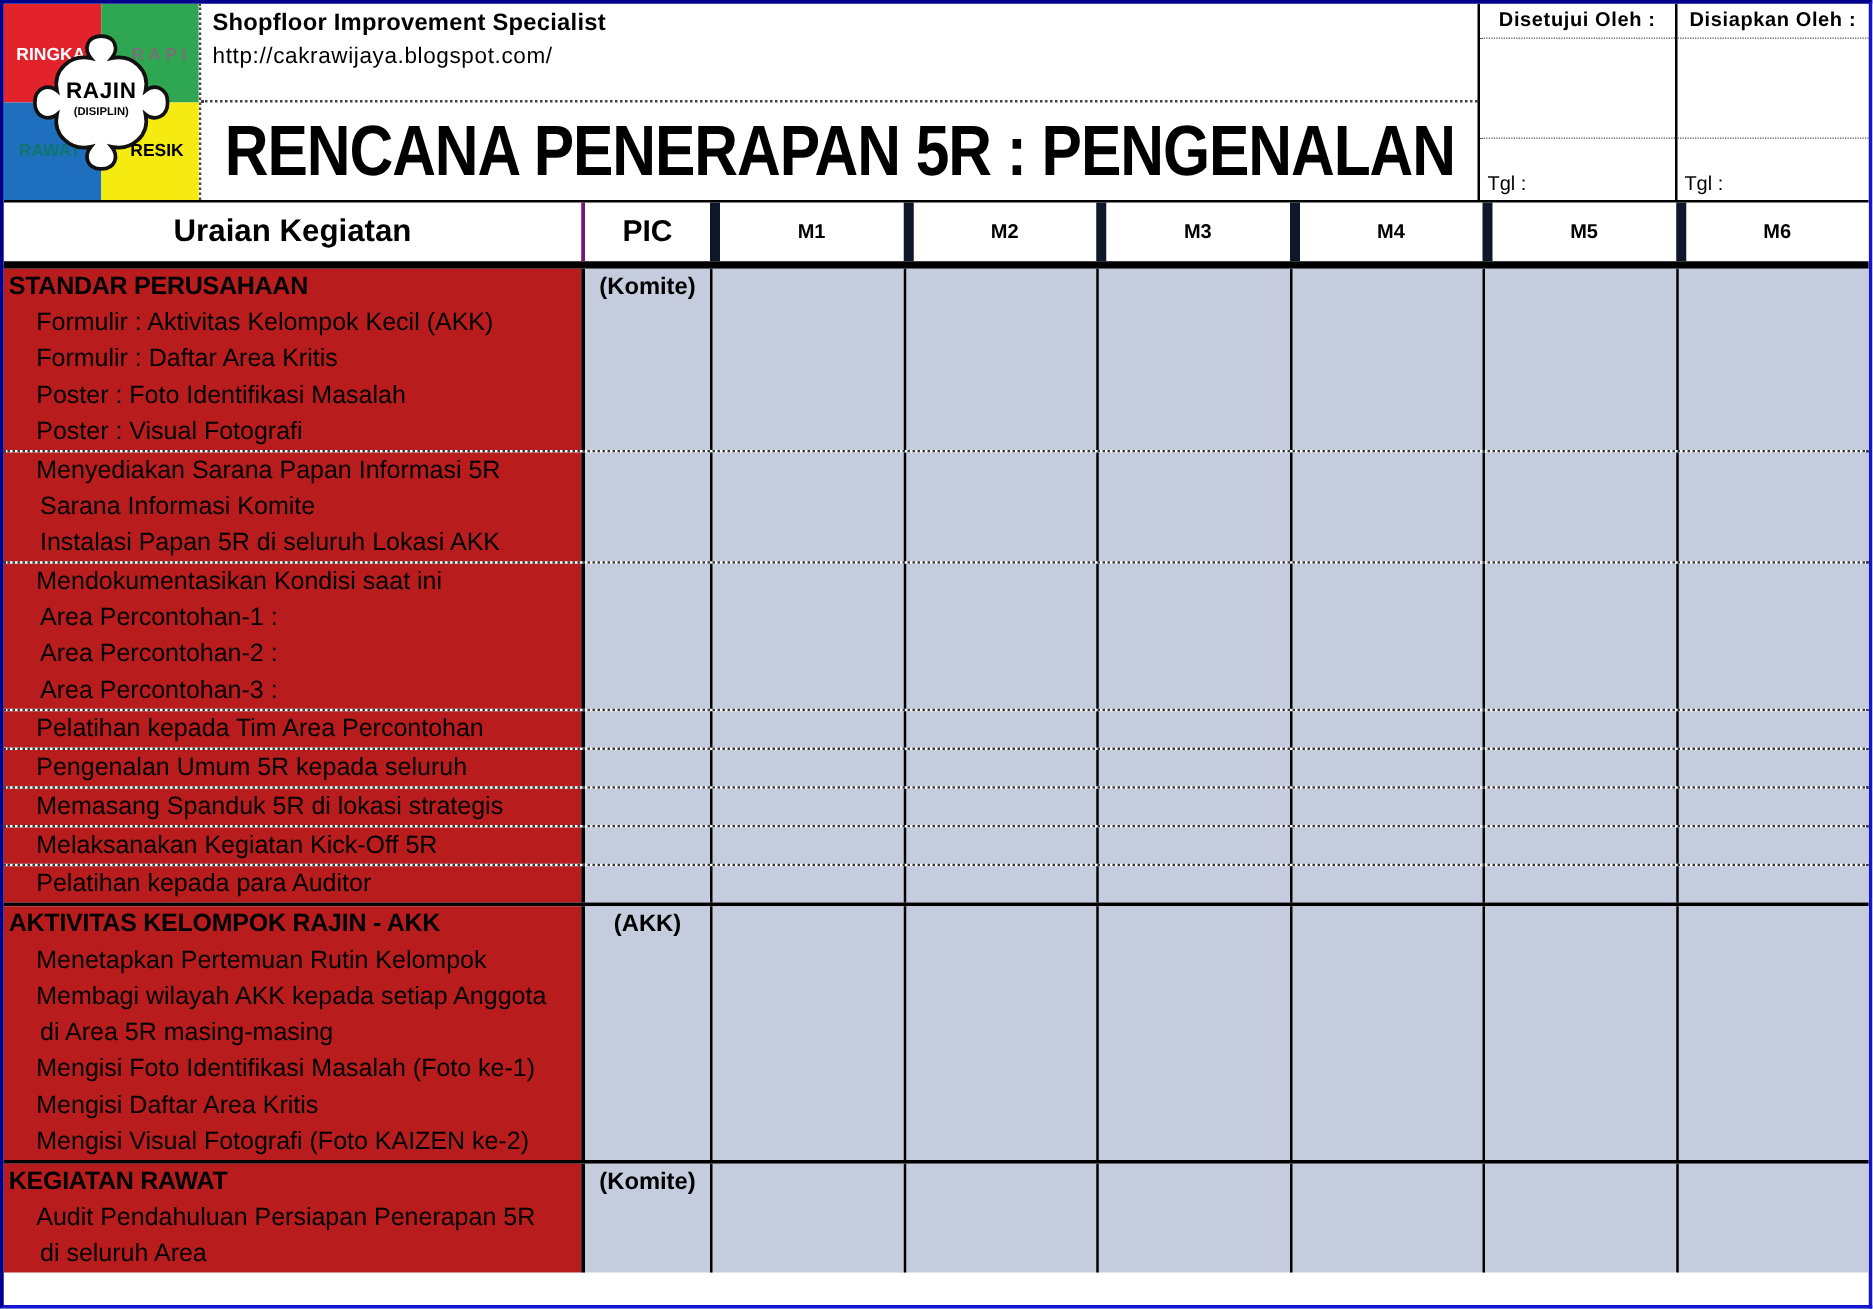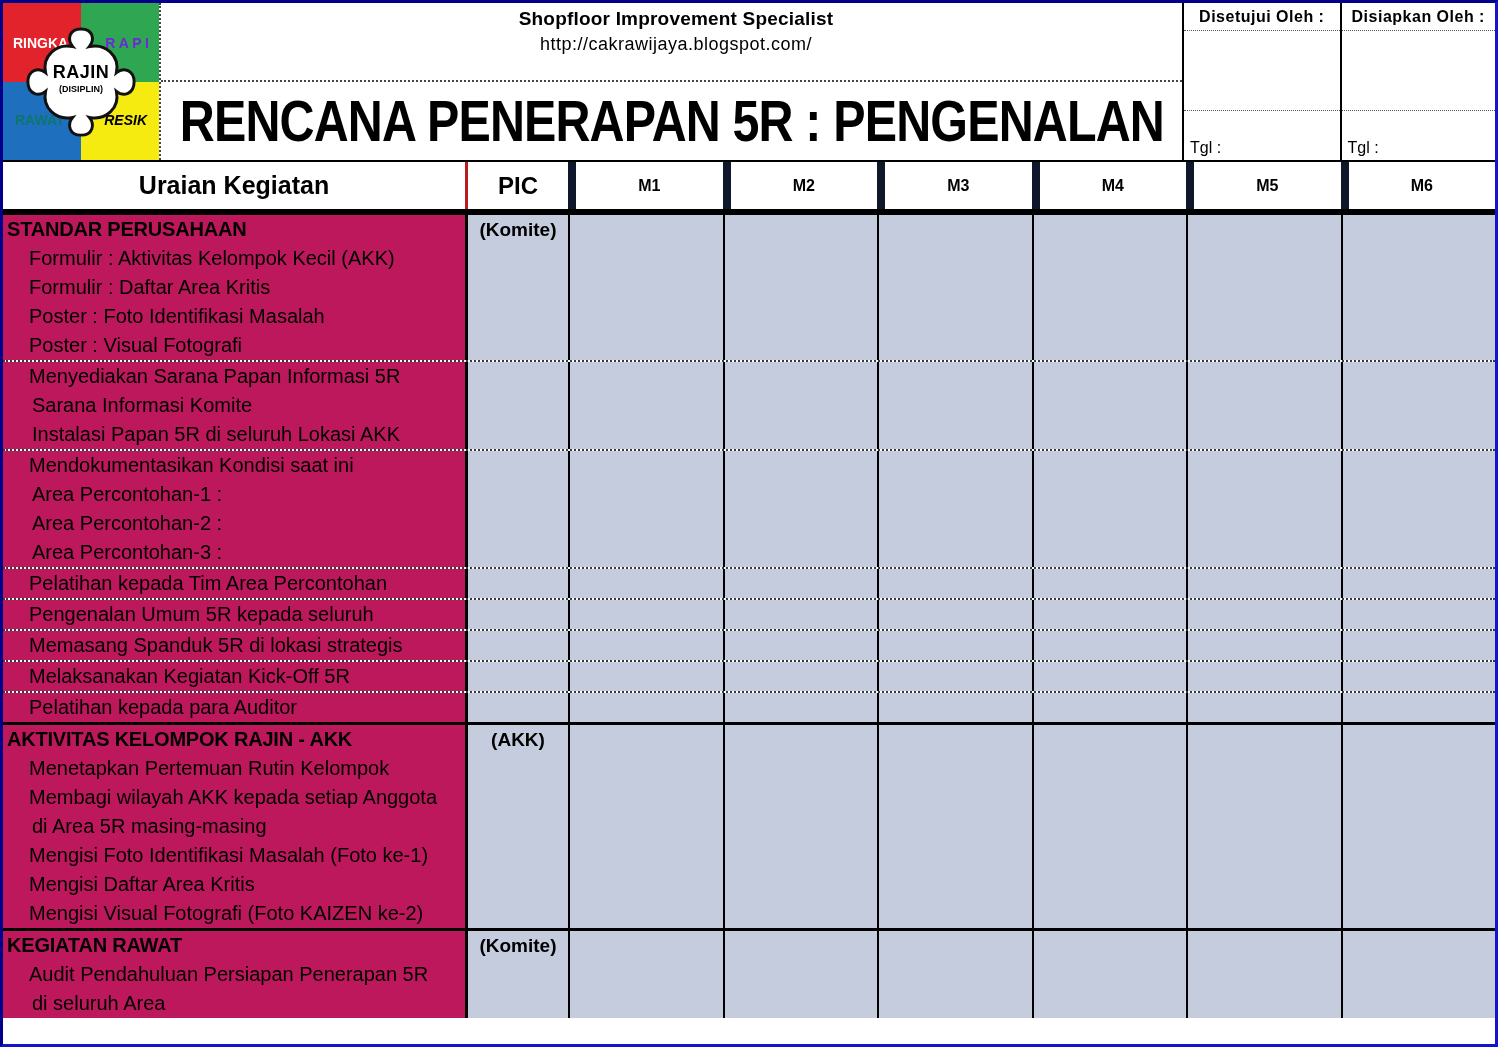--- a/index.html
+++ b/index.html
@@ -26,49 +26,49 @@
   .logo .l-tr { right:10px; top:32px; }
   .logo .l-bl { left:12px; bottom:32px; }
   .logo .l-br { right:12px; bottom:32px; }
   .centerpiece { position:absolute; left:50%; top:50%; width:118px; height:128px; transform:translate(-50%,-50%); }
   .centerpiece svg { position:absolute; inset:0; width:100%; height:100%; }
   .centerpiece .ctext { position:absolute; left:0; right:0; text-align:center; }
   .ctext.main { top:44px; font-weight:bold; font-size:18px; letter-spacing:.5px; }
   .ctext.sub  { top:66px; font-weight:bold; font-size:9px; }
 
   .mid { flex:1 1 auto; display:flex; flex-direction:column; min-width:0; }
-  .brandrow { height:79px; border-bottom:2px dotted #444; padding:5px 0 0 9px;text-align:center; }
+  .brandrow { height:79px; border-bottom:2px dotted #444; padding:5px 0 0 9px; }
   .brand { font-weight:bold; font-size:19px; letter-spacing:.2px; }
   .url { font-size:18px; margin-top:4px; letter-spacing:.5px; }
   .titlerow { flex:1 1 auto; display:flex; align-items:center; justify-content:center; overflow:hidden; }
   .title {
     display:inline-block; font-weight:bold; font-size:57px; letter-spacing:-1px;
     white-space:nowrap; transform:scaleX(.85);
   }
 
   .approve { flex:0 0 313px; display:flex; border-left:2px solid #000; }
   .appbox { flex:1 1 50%; display:flex; flex-direction:column; }
   .appbox + .appbox { border-left:2px solid #000; }
   .applabel { height:28px; border-bottom:1px dotted #555; text-align:center; font-weight:bold; font-size:16px; padding-top:5px; letter-spacing:.5px; white-space:nowrap; }
   .appsig { flex:1 1 auto; border-bottom:1px dotted #555; }
   .apptgl { height:49px; display:flex; align-items:flex-end; padding:0 0 3px 6px; font-size:16px; }
 
   
   .thead { display:flex; height:52px; border-top:2px solid #000; border-bottom:3px solid #000; background:#fff; }
   .th { display:flex; align-items:center; justify-content:center; font-weight:bold; }
   .th-uraian { flex:0 0 462px; font-size:25px; }
-  .th-pic { flex:0 0 103px; border-left:3px solid #b91c1c; font-size:24px;text-align:center; }
+  .th-pic { flex:0 0 103px; border-left:3px solid #701a75; font-size:24px;text-align:center; }
   .th-m { flex:1 1 0; border-left:8px solid #0f172a; font-size:16px; }
 
   
   .tbody { display:flex; flex-direction:column; --lh:29px; --fill:#C4CCDE; }
   .group { display:flex; }
   .group + .group { border-top:2px dotted #3a3a3a; }
   .group.section { border-top:3px solid #000; }
-  .cell-uraian { flex:0 0 462px; background:#be185d; padding-top:0; }
+  .cell-uraian { flex:0 0 462px; background:#b91c1c; padding-top:0; }
   .cell-pic { flex:0 0 103px; border-left:3px solid #000; background:var(--fill); text-align:center; }
   .cell-m { flex:1 1 0; border-left:2px solid #000; background:var(--fill); }
   .line { line-height:var(--lh); height:var(--lh); font-size:20px; white-space:nowrap; }
   .line.i0 { padding-left:4px; }
   .line.i1 { padding-left:26px; }
   .line.i2 { padding-left:29px; }
   .line.b { font-weight:bold; letter-spacing:-0.2px; }
   .piclabel { display:block; line-height:var(--lh); font-size:19px; font-weight:bold; }
 </style>
 </head>
@@ -77,23 +77,23 @@
 <div class="page">
 
   <div class="topband">
 
     <div class="logo">
       <div class="quad q-tl" id="quad-0" style="background: rgb(227, 35, 43);"></div>
       <div class="quad q-tr" id="quad-1" style="background: rgb(47, 167, 82);"></div>
       <div class="quad q-bl" id="quad-2" style="background: rgb(30, 112, 190);"></div>
       <div class="quad q-br" id="quad-3" style="background: rgb(245, 235, 16);"></div>
       <span class="qlabel l-tl" id="qlabel-0" style="color: rgb(255, 255, 255);">RINGKAS</span>
-      <span class="qlabel l-tr" id="qlabel-1" style="color: #6d28d9;">R A P I</span>
+      <span class="qlabel l-tr" id="qlabel-1" style="color: #737373;">R A P I</span>
       <span class="qlabel l-bl" id="qlabel-2" style="color: #0f766e;">RAWAT</span>
-      <span class="qlabel l-br" id="qlabel-3" style="color: rgb(0, 0, 0); font-style: italic;">RESIK</span>
+      <span class="qlabel l-br" id="qlabel-3" style="color: rgb(0, 0, 0);">RESIK</span>
       <div class="centerpiece">
         <svg viewBox="0 0 100 100">
           <path d="M50 5 C60 5 62 14 57 20 C71 17 83 28 80 42 C86 37 95 40 95 50 C95 60 86 63 80 58 C83 72 71 83 57 80 C62 86 60 95 50 95 C40 95 38 86 43 80 C29 83 17 72 20 58 C14 63 5 60 5 50 C5 40 14 37 20 42 C17 28 29 17 43 20 C38 14 40 5 50 5 Z" fill="#ffffff" stroke="#111" stroke-width="2.5"></path>
         </svg>
         <span class="ctext main">RAJIN</span>
         <span class="ctext sub">(DISIPLIN)</span>
       </div>
     </div>
 
     <div class="mid">

